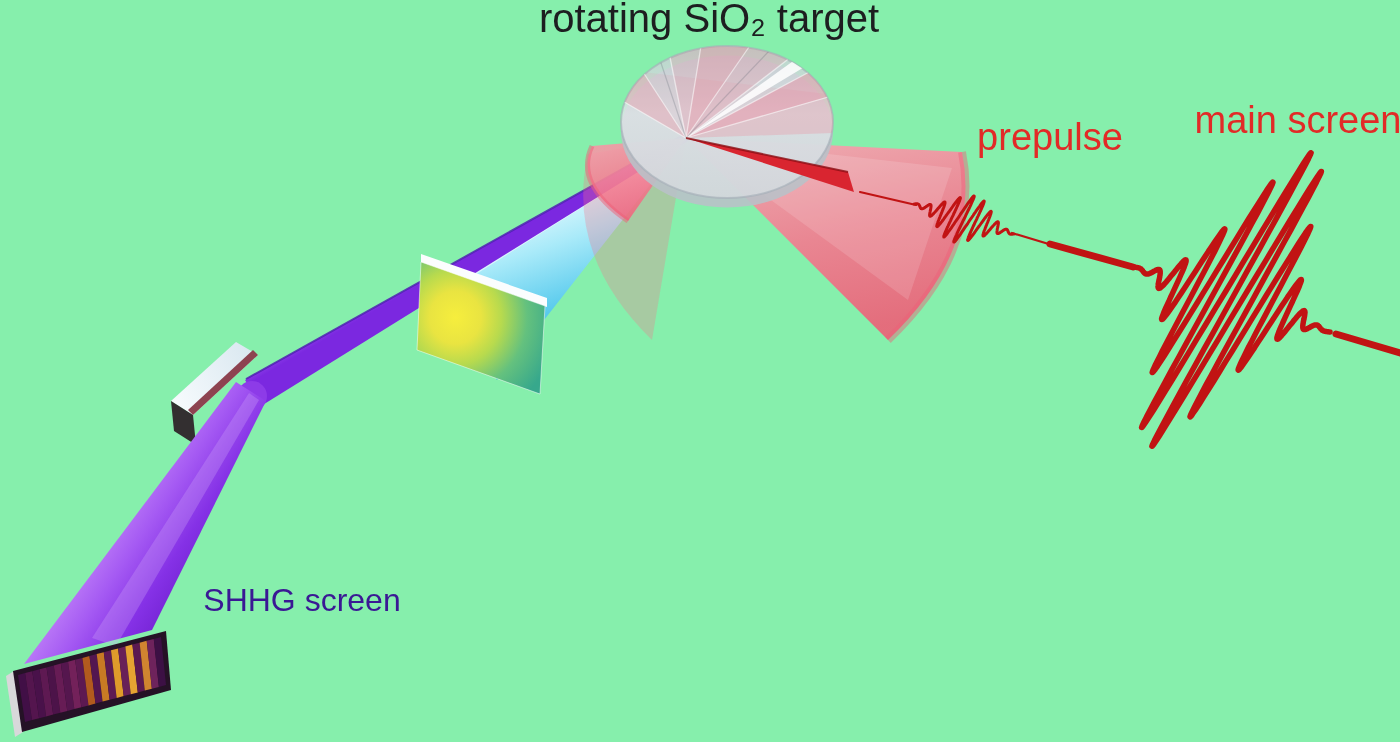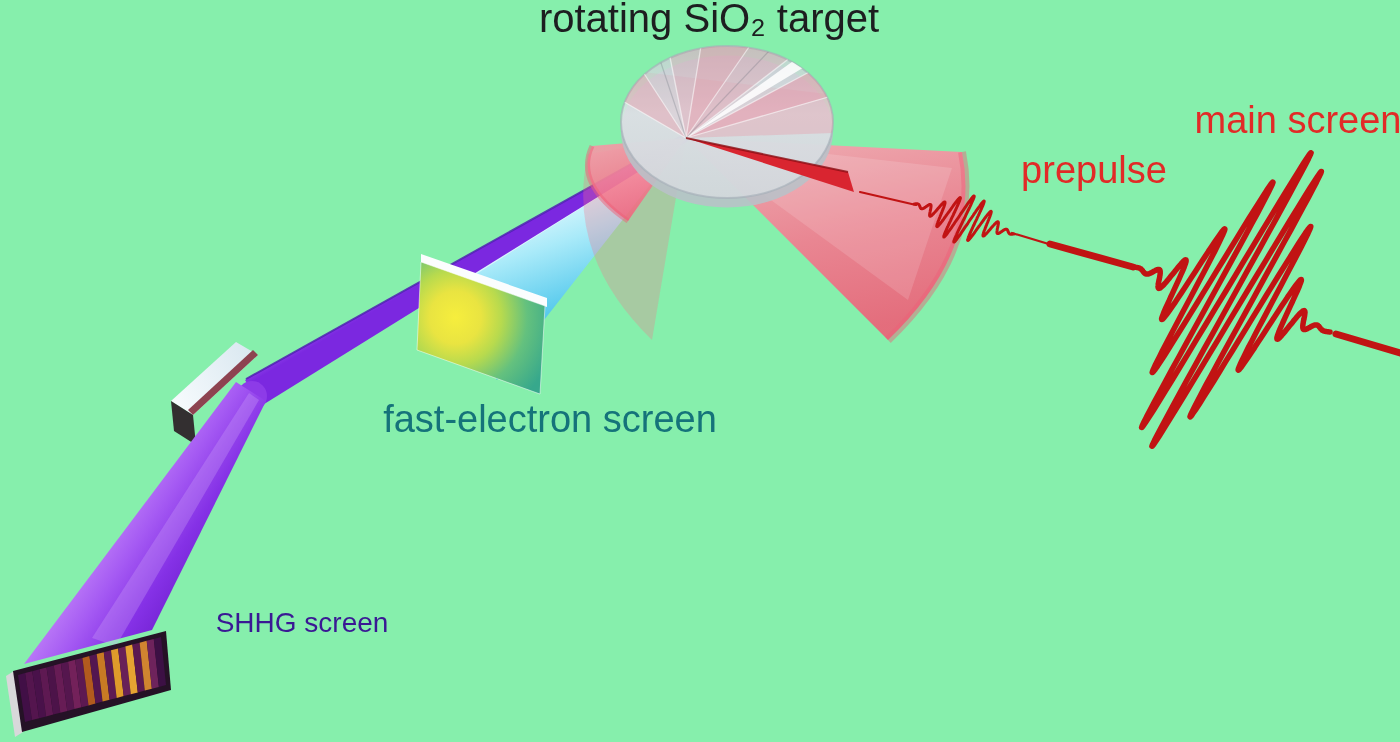--- a/index.html
+++ b/index.html
@@ -6,24 +6,24 @@
   .stage{
     position:relative;width:1400px;height:742px;overflow:hidden;background:#86efac;
     font-family:"Liberation Sans","DejaVu Sans",sans-serif;
   }
   .stage svg{position:absolute;left:0;top:0;}
   .label{
     position:absolute;transform:translateX(-50%);white-space:nowrap;line-height:1.05;
     font-family:"Liberation Sans","DejaVu Sans",sans-serif;
   }
   #title-label{left:709px;top:-3px;font-size:40px;color:var(--c-title_text,#1d1e20);}
-  #prepulse-label{left:1050px;top:151px;font-size:38px;color:var(--c-pulse_label,#e22a27);margin-left:44px;}
+  #prepulse-label{left:1050px;top:118px;font-size:38px;color:var(--c-pulse_label,#e22a27);}
   #main-pulse-label{left:1298px;top:101px;font-size:38px;color:var(--c-pulse_label,#e22a27);}
   #fe-screen-label{left:550px;top:400px;font-size:38px;color:var(--c-fast_electron_label,#15737a);}
-  #shhg-screen-label{left:302px;top:608px;font-size:28px;color:var(--c-shhg_label,#3a1894);}
+  #shhg-screen-label{left:302px;top:584px;font-size:32px;color:var(--c-shhg_label,#3a1894);}
 </style>
 </head>
 <body>
 
 <div class="stage">
 
 <svg width="1400" height="742" viewBox="0 0 1400 742">
   <defs>
     <clipPath id="diskClip">
           <ellipse cx="727" cy="122" rx="106" ry="76"></ellipse>
@@ -189,16 +189,15 @@
           <polygon points="139.6,642.7 146.7,640.8 151.9,688.7 144.8,690.5" fill="#d08430"></polygon>
           <polygon points="146.7,640.8 153.8,638.9 158.9,686.9 151.9,688.7" fill="#6e235c"></polygon>
           <polygon points="153.8,638.9 161.0,637.0 166.0,685.0 158.9,686.9" fill="#3c1044"></polygon>
         </g>
   </g>
 </svg>
 
 <div class="label" id="title-label">rotating SiO₂ target</div>
 <div class="label" id="prepulse-label">prepulse</div>
 <div class="label" id="main-pulse-label">main screen</div>
-<div class="label" id="fe-screen-label">fast-electron screen</div>
 <div class="label" id="shhg-screen-label">SHHG screen</div>
 
 </div>
 
 </body></html>

